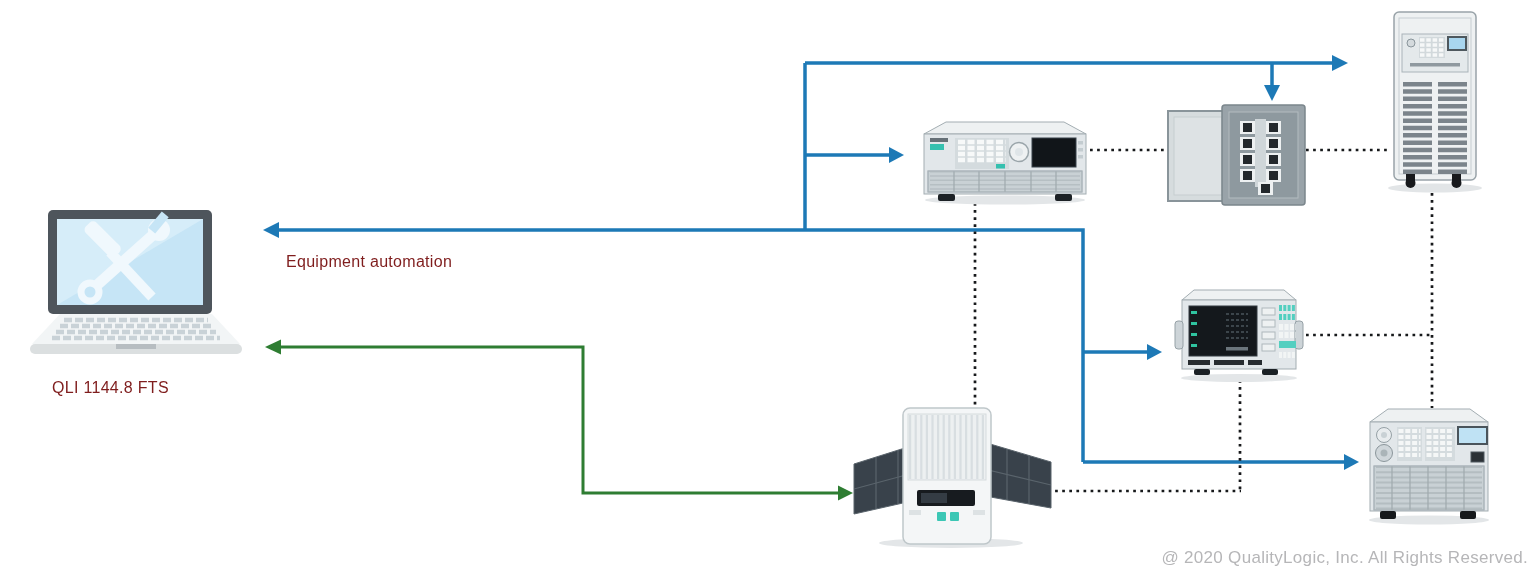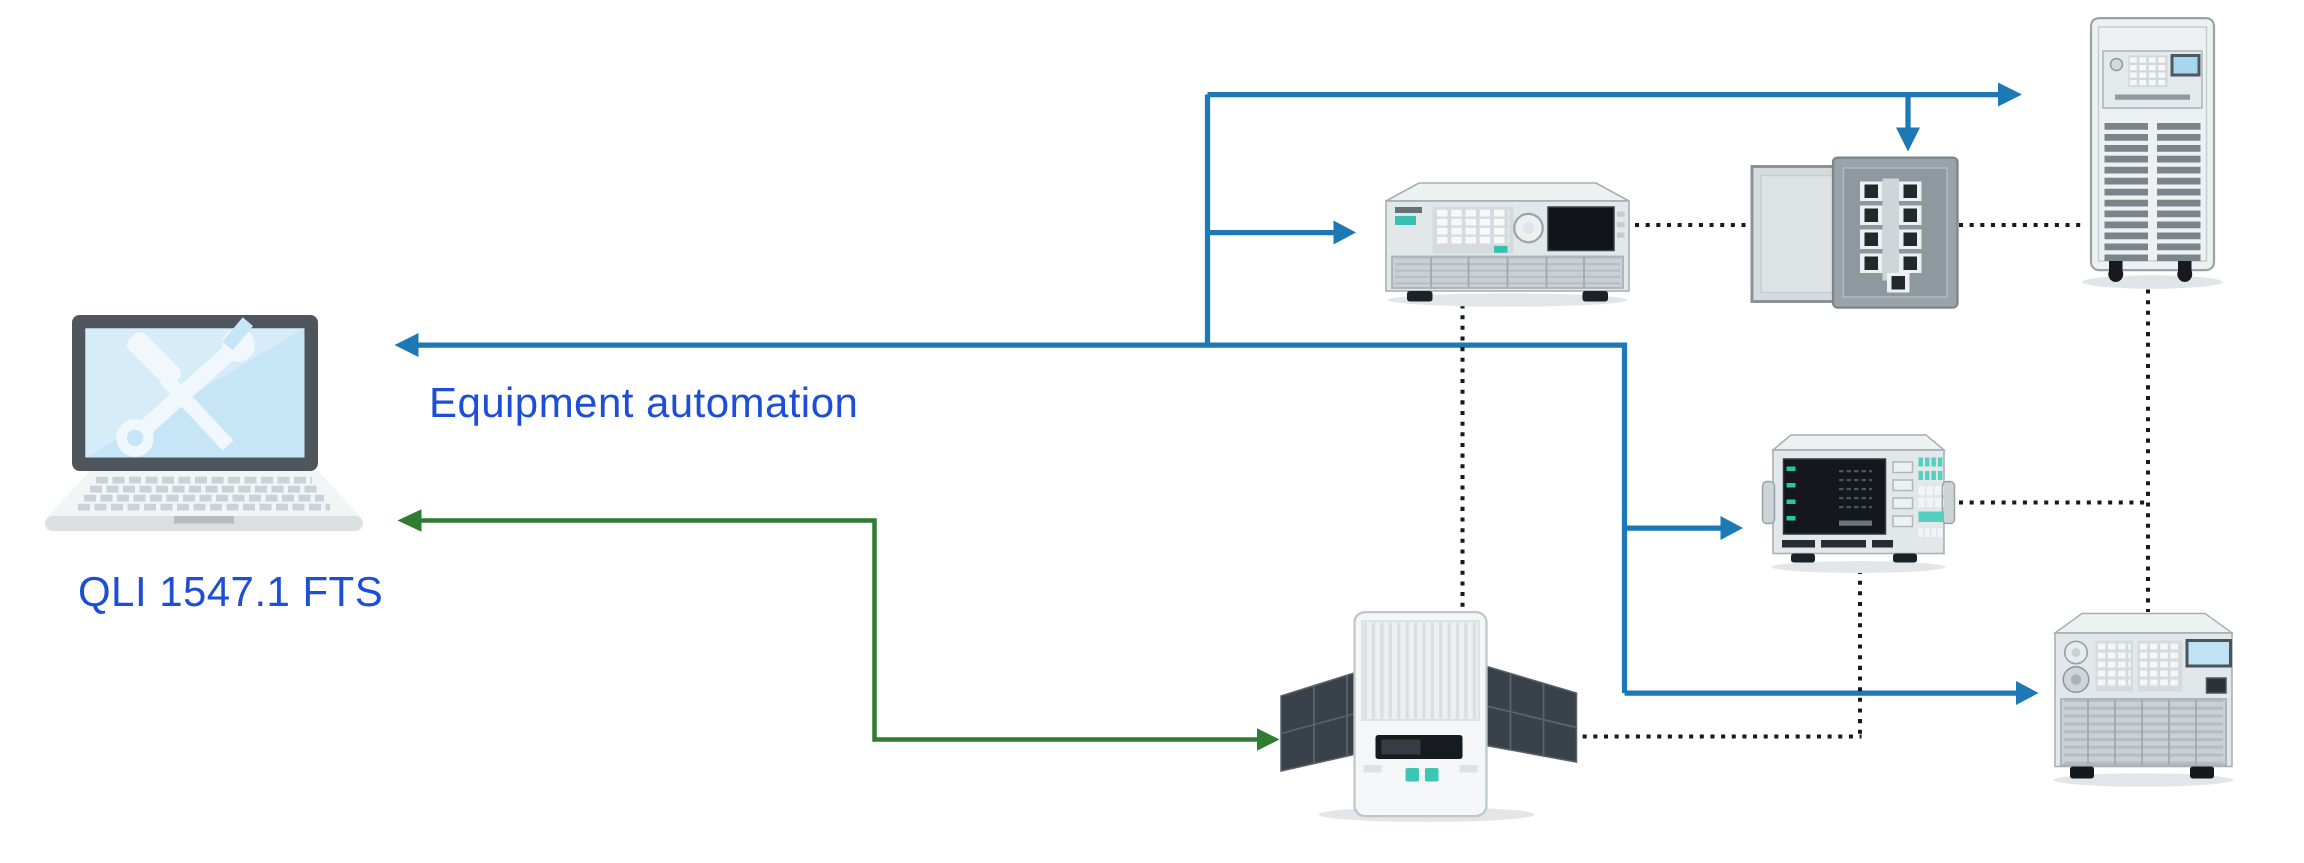--- a/index.html
+++ b/index.html
@@ -1,20 +1,20 @@
 <!DOCTYPE html>
 <html><head>
 <meta charset="utf-8">
 <style>
   html,body{margin:0;padding:0;background:#ffffff;}
   .stage{position:relative;width:1536px;height:575px;background:#ffffff;overflow:hidden;
          font-family:"Liberation Sans",sans-serif;}
   .lines{position:absolute;left:0;top:0;}
   .dev{position:absolute;}
-  .lbl{position:absolute;color:#1d4ed8;font-size:28px;letter-spacing:.3px;white-space:nowrap;}
+  .lbl{position:absolute;color:#7f1d1d;font-size:16px;letter-spacing:.3px;white-space:nowrap;}
   .copyright{position:absolute;color:#b6b6b8;font-size:17px;letter-spacing:.3px;white-space:nowrap;}
 </style>
 </head>
 <body>
 
 <div class="stage">
 
   <svg class="lines" width="1536" height="575" viewBox="0 0 1536 575">
     <g stroke-width="3.5" stroke="#1d79b6" fill="#1d79b6">
       <path fill="none" d="M268 230 H1083 V462 M805 230 V63 M805 63 H1338 M1272 63 V88 M805 155 H894 M1083 352 H1152 M1083 462 H1349"></path>
@@ -258,16 +258,17 @@
         <line x1="46" y1="58" x2="46" y2="102"></line>
       <line x1="64" y1="58" x2="64" y2="102"></line>
         <line x1="82" y1="58" x2="82" y2="102"></line>
       <line x1="100" y1="58" x2="100" y2="102"></line>
     </g>
     <rect x="10" y="58" width="110" height="44" fill="none" stroke="#aab4b9"></rect>
     <rect x="16" y="103" width="16" height="8" rx="2" fill="#16191c"></rect>
     <rect x="96" y="103" width="16" height="8" rx="2" fill="#16191c"></rect>
   </svg>
 
-  <div class="lbl" style="left:52px;top:379px">QLI 1547.1 FTS</div>
+  <div class="lbl" style="left:52px;top:379px">QLI 1144.8 FTS</div>
   <div class="lbl" style="left:286px;top:253px">Equipment automation</div>
+  <div class="copyright" style="right:8px;top:548px">@ 2020 QualityLogic, Inc. All Rights Reserved.</div>
 
 </div>
 
 </body></html>

